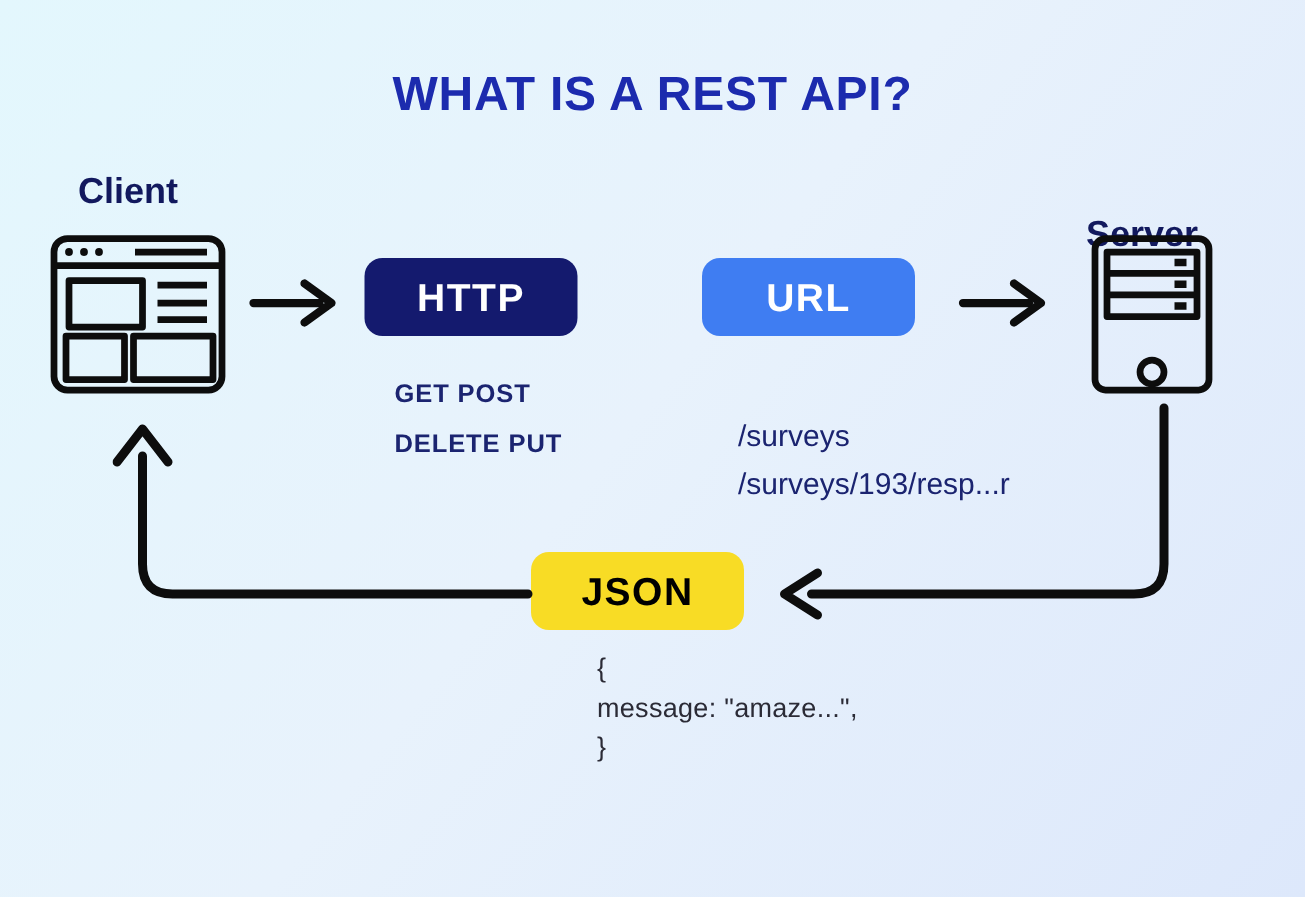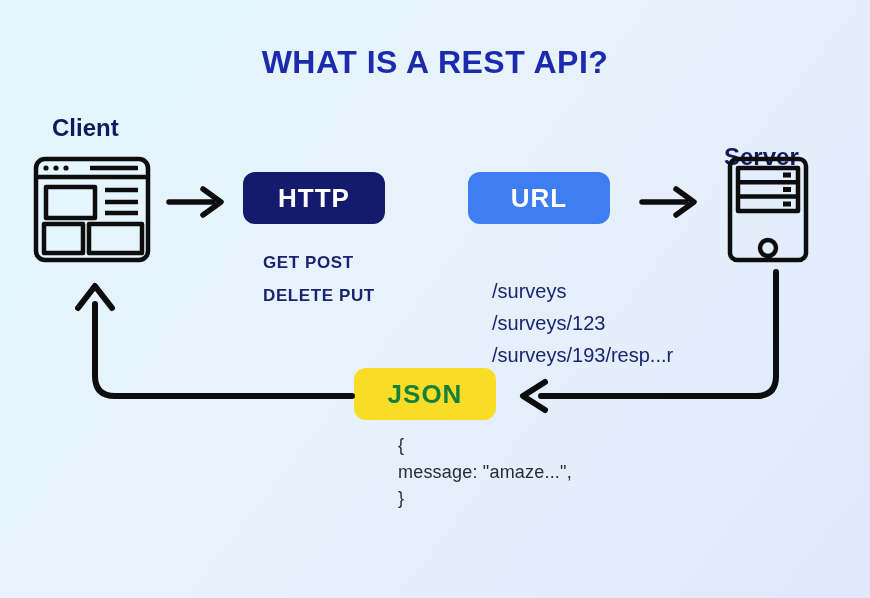--- a/index.html
+++ b/index.html
@@ -31,21 +31,21 @@
     border-radius: 12px;
     display: flex;
     align-items: center;
     justify-content: center;
     font-size: 26px;
     font-weight: 600;
     letter-spacing: 1px;
   }
   .pill-http { left: 243px; top: 172px; background: #141a6e; color: #ffffff; }
   .pill-url  { left: 468px; top: 172px; background: #3f7df2; color: #ffffff; text-align: right; }
-  .pill-json { left: 354px; top: 368px; background: #f8dc25; color: #15803d; }
+  .pill-json { left: 354px; top: 368px; background: #f8dc25; color: #000000; }
   .methods {
     left: 263px; top: 246px;
     font-size: 17px;
     font-weight: 700;
     letter-spacing: 0.6px;
     color: #1b2470;
     line-height: 33px;
   }
   .url-paths {
     left: 492px; top: 241px;
@@ -106,21 +106,20 @@
     <div>GET POST</div>
     <div>DELETE PUT</div>
   </div>
 
   <div class="abs pill pill-url">
     <span>URL</span>
   </div>
 
   <div class="abs url-paths">
     <div>/surveys</div>
-    <div>/surveys/123</div>
     <div>/surveys/193/resp...r</div>
   </div>
 
   <div class="abs" style="left:638px; top:185px;">
     <svg width="62" height="34" viewBox="0 0 62 34" fill="none" stroke="#0d0d0d" stroke-width="5.5" stroke-linecap="round" stroke-linejoin="round">
       <line x1="4" y1="17" x2="48" y2="17"></line>
       <polyline points="38,4 56,17 38,30"></polyline>
     </svg>
   </div>
 

